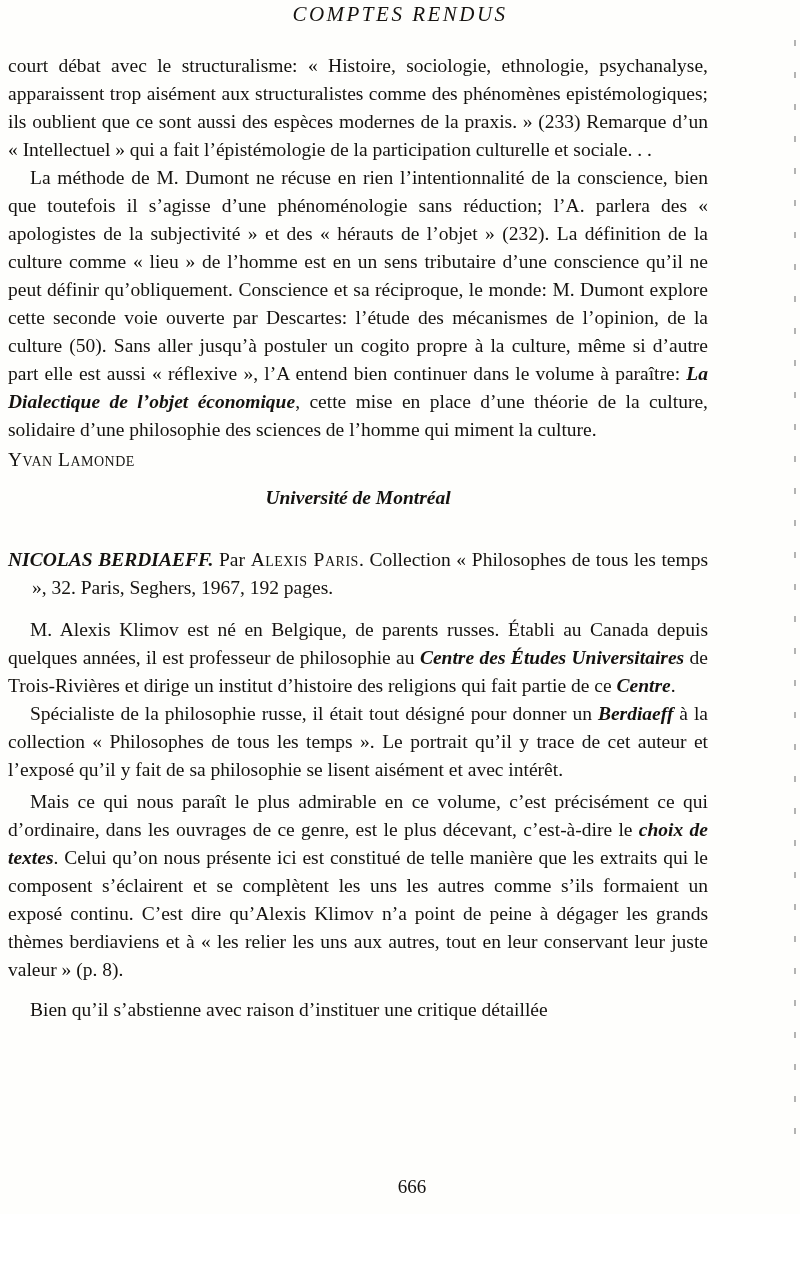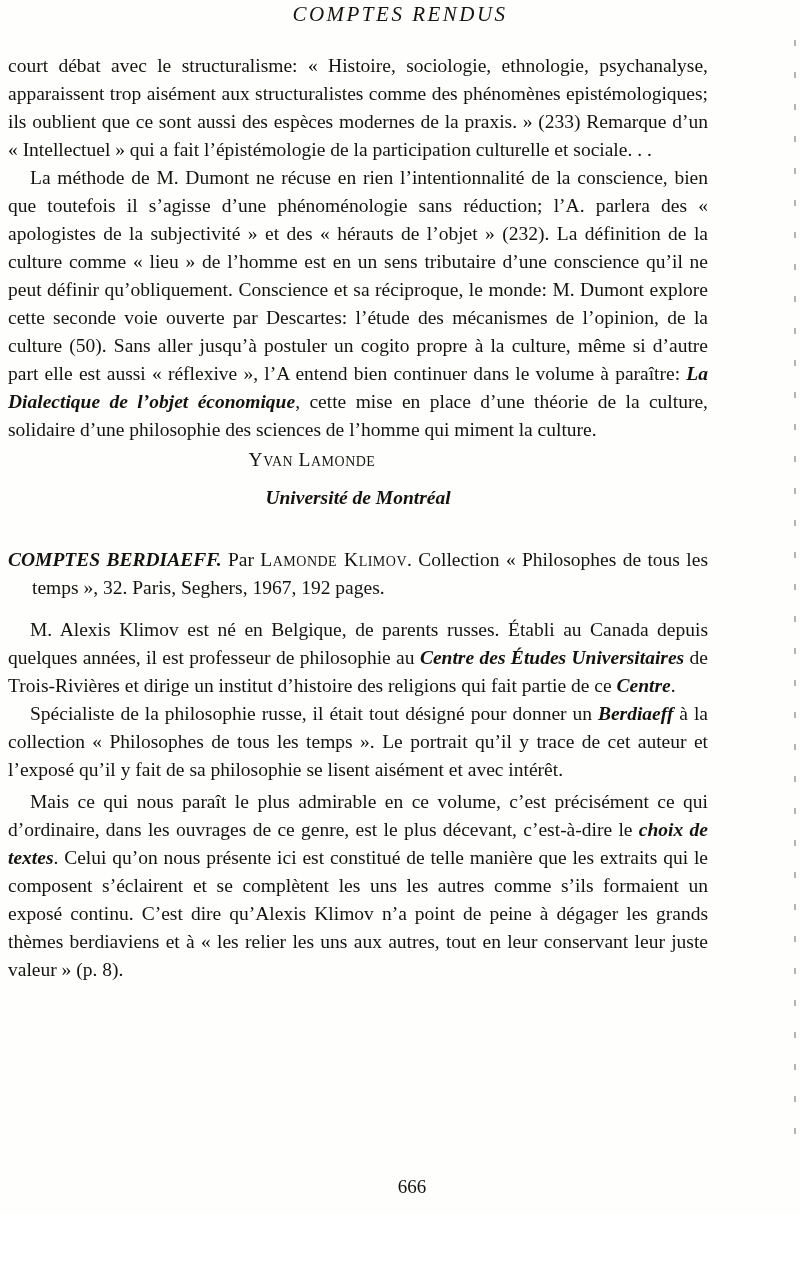--- a/index.html
+++ b/index.html
@@ -32,21 +32,21 @@
   }
   .block {
     margin: 0;
     font-size: 19.5px;
     line-height: 28px;
     text-align: justify;
     font-weight: normal;
   }
   .block-p.indented { text-indent: 22px; }
   .block-signature {
-    text-align: center;
+    text-align: left;
     padding-right: 92px;
     margin-top: 2px;
   }
   .block-affiliation {
     margin-top: 10px;
     text-align: center;
   }
   .block-heading {
     margin-top: 34px;
     padding-left: 24px;
@@ -89,23 +89,24 @@
 <div class="page" data-name="journal-page">
 
   <div class="page-header" data-name="page-header">COMPTES RENDUS</div>
 
   <div class="text-area" data-name="text-blocks">
 
   <p class="block block-p" data-name="review1-para1"><span data-name="text-segment">court débat avec le structuralisme: « Histoire, sociologie, ethnologie, psychanalyse, apparaissent trop aisément aux structuralistes comme des phénomènes epistémologiques; ils oublient que ce sont aussi des espèces modernes de la praxis. » (233) Remarque d’un « Intellectuel » qui a fait l’épistémologie de la participation culturelle et sociale. . .</span></p>
       <p class="block block-p indented" data-name="review1-para2"><span data-name="text-segment">La méthode de M. Dumont ne récuse en rien l’intentionnalité de la conscience, bien que toutefois il s’agisse d’une phénoménologie sans réduction; l’A. parlera des « apologistes de la subjectivité » et des « hérauts de l’objet » (232). La définition de la culture comme « lieu » de l’homme est en un sens tributaire d’une conscience qu’il ne peut définir qu’obliquement. Conscience et sa réciproque, le monde: M. Dumont explore cette seconde voie ouverte par Descartes: l’étude des mécanismes de l’opinion, de la culture (50). Sans aller jusqu’à postuler un cogito propre à la culture, même si d’autre part elle est aussi « réflexive », l’A entend bien continuer dans le volume à paraître: </span><span class="seg-i" data-name="text-segment">La Dialectique de l’objet économique</span><span data-name="text-segment">, cette mise en place d’une théorie de la culture, solidaire d’une philosophie des sciences de l’homme qui miment la culture.</span></p>
       <p class="block block-signature" data-name="review1-signature"><span class="seg-sc" data-name="text-segment">Yvan Lamonde</span></p>
       <p class="block block-affiliation" data-name="review1-affiliation"><span class="seg-i" data-name="text-segment">Université de Montréal</span></p>
-      <h2 class="block block-heading" data-name="review2-heading"><span class="seg-i" data-name="text-segment">COMPTES BERDIAEFF.</span><span data-name="text-segment"> Par </span><span class="seg-sc" data-name="text-segment">Lamonde Klimov</span><span data-name="text-segment">. Collection « Philosophes de tous les temps », 32. Paris, Seghers, 1967, 192 pages.</span></h2>
+      <h2 class="block block-heading" data-name="review2-heading"><span class="seg-i" data-name="text-segment">NICOLAS BERDIAEFF.</span><span data-name="text-segment"> Par </span><span class="seg-sc" data-name="text-segment">Alexis Paris</span><span data-name="text-segment">. Collection « Philosophes de tous les temps », 32. Paris, Seghers, 1967, 192 pages.</span></h2>
       <p class="block block-p indented" data-name="review2-para1"><span data-name="text-segment">M. Alexis Klimov est né en Belgique, de parents russes. Établi au Canada depuis quelques années, il est professeur de philosophie au </span><span class="seg-i" data-name="text-segment">Centre des Études Universitaires</span><span data-name="text-segment"> de Trois-Rivières et dirige un institut d’histoire des religions qui fait partie de ce </span><span class="seg-i" data-name="text-segment">Centre</span><span data-name="text-segment">.</span></p>
       <p class="block block-p indented" data-name="review2-para2"><span data-name="text-segment">Spécialiste de la philosophie russe, il était tout désigné pour donner un </span><span class="seg-i" data-name="text-segment">Berdiaeff</span><span data-name="text-segment"> à la collection « Philosophes de tous les temps ». Le portrait qu’il y trace de cet auteur et l’exposé qu’il y fait de sa philosophie se lisent aisément et avec intérêt.</span></p>
       <p class="block block-p indented" data-name="review2-para3"><span data-name="text-segment">Mais ce qui nous paraît le plus admirable en ce volume, c’est précisément ce qui d’ordinaire, dans les ouvrages de ce genre, est le plus décevant, c’est-à-dire le </span><span class="seg-i" data-name="text-segment">choix de textes</span><span data-name="text-segment">. Celui qu’on nous présente ici est constitué de telle manière que les extraits qui le composent s’éclairent et se complètent les uns les autres comme s’ils formaient un exposé continu. C’est dire qu’Alexis Klimov n’a point de peine à dégager les grands thèmes berdiaviens et à « les relier les uns aux autres, tout en leur conservant leur juste valeur » (p. 8).</span></p>
+      <p class="block block-p indented" data-name="review2-para4"><span data-name="text-segment">Bien qu’il s’abstienne avec raison d’instituer une critique détaillée</span></p>
     </div>
 
   <div class="page-footer" data-name="page-number">666</div>
 
   <div class="scan-artifacts" data-name="scan-artifact-marks"></div>
 
 </div>
 
 </body></html>

